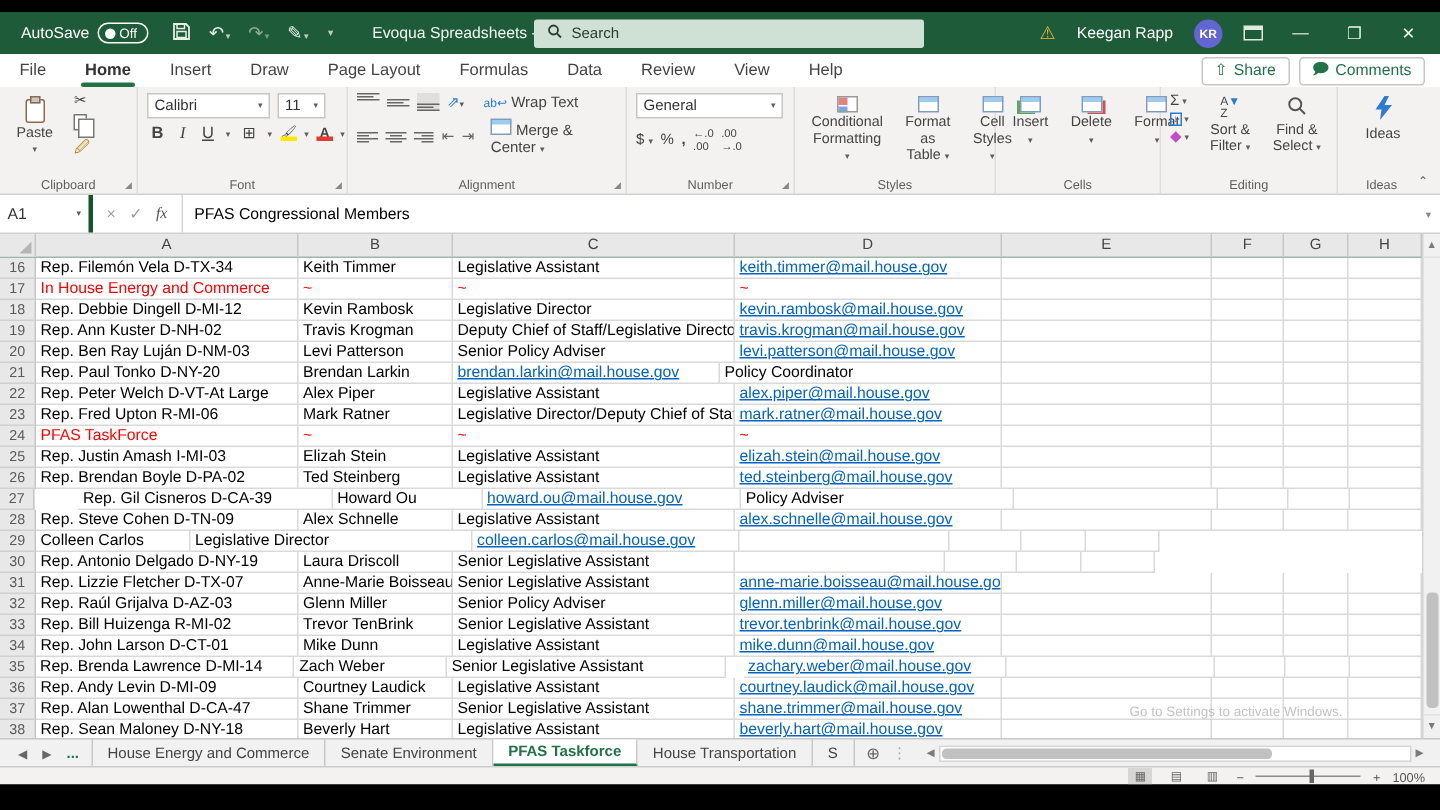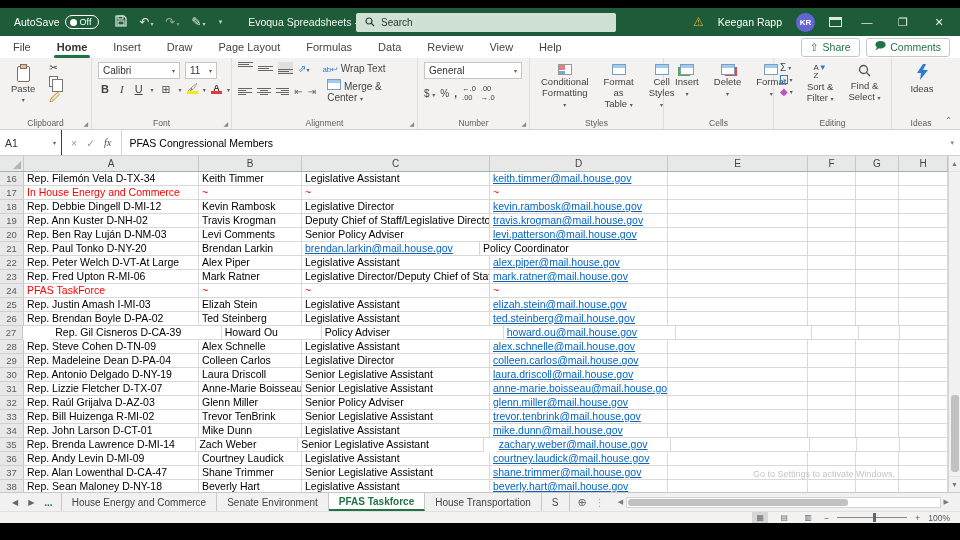--- a/index.html
+++ b/index.html
@@ -54,21 +54,21 @@
   .stk { display:flex; flex-direction:column; align-items:center; line-height:1; }
   .minitable { display:inline-block; width:14px; height:11px; border:1px solid #7e9cbf; background:linear-gradient(#9ecbf0,#9ecbf0) 0 0/14px 3px no-repeat,#fff; }
   .alg { width:15px; height:12px; display:flex; flex-direction:column; justify-content:center; gap:1px; }
   .alg i { display:block; height:1px; background:#666; }
   .editstack { display:flex; flex-direction:column; gap:2px; margin-right:4px; }
   .editstack .r { display:flex; align-items:center; gap:2px; font-size:10px; }
   .bolt { color:#2b7cd3; }
 
   
   #formulabar { position:absolute; left:0; top:130px; width:960px; height:26px; background:#fff; border-bottom:1px solid #d2d0ce; display:flex; align-items:stretch; font-size:10.5px; color:#333; }
-  .namebox { width:62px; display:flex; align-items:center; justify-content:space-between; padding:0 5px; border-right:1px solid #14532d; }
+  .namebox { width:62px; display:flex; align-items:center; justify-content:space-between; padding:0 5px; border-right:3px solid #14532d; }
   .fbtns { display:flex; align-items:center; gap:9px; padding:0 9px; border-right:1px solid #d4d4d4; color:#9a9a9a; }
   .fx { font-family:"Liberation Serif",serif; font-style:italic; color:#555; }
   .fbtext { display:flex; align-items:center; padding-left:8px; color:#000; }
   .fb-exp { margin-left:auto; display:flex; align-items:center; padding-right:6px; color:#888; font-size:7px; }
 
   
   #sheet { position:absolute; left:0; top:156px; width:948px; height:336px; background:#fff; overflow:hidden; }
   #colheaders { display:flex; height:16px; background:#e8e8e8; border-bottom:1px solid #9db8a8; font-size:10px; color:#444; }
   #colheaders .corner { width:24px; border-right:1px solid #c6c6c6; position:relative; background:#e8e8e8; }
   #colheaders .corner::after { content:""; position:absolute; right:2px; bottom:2px; border-left:8px solid transparent; border-bottom:8px solid #b5b5b5; }
@@ -445,21 +445,21 @@
           <div class="gcell" style="width: 188px;">Deputy Chief of Staff/Legislative Director</div>
           <div class="gcell link" style="width: 178px;">travis.krogman@mail.house.gov</div>
           <div class="gcell" style="width: 140px;"></div>
           <div class="gcell" style="width: 48px;"></div>
           <div class="gcell" style="width: 43px;"></div>
           <div class="gcell" style="width: 49px;"></div>
         </div>
         <div class="grow">
           <div class="rnum">20</div>
           <div class="gcell" style="width: 175px;">Rep. Ben Ray Luján D-NM-03</div>
-          <div class="gcell" style="width: 103px;">Levi Comments</div>
+          <div class="gcell" style="width: 103px;">Levi Patterson</div>
           <div class="gcell" style="width: 188px;">Senior Policy Adviser</div>
           <div class="gcell link" style="width: 178px;">levi.patterson@mail.house.gov</div>
           <div class="gcell" style="width: 140px;"></div>
           <div class="gcell" style="width: 48px;"></div>
           <div class="gcell" style="width: 43px;"></div>
           <div class="gcell" style="width: 49px;"></div>
         </div>
         <div class="grow">
           <div class="rnum">21</div>
           <div class="gcell" style="width: 175px;">Rep. Paul Tonko D-NY-20</div>
@@ -523,55 +523,53 @@
           <div class="gcell link" style="width: 178px;">ted.steinberg@mail.house.gov</div>
           <div class="gcell" style="width: 140px;"></div>
           <div class="gcell" style="width: 48px;"></div>
           <div class="gcell" style="width: 43px;"></div>
           <div class="gcell" style="width: 49px;"></div>
         </div>
         <div class="grow">
           <div class="rnum">27</div>
           <div class="gcell" style="width: 175px; margin-left: 29px;">Rep. Gil Cisneros D-CA-39</div>
           <div class="gcell" style="width: 103px;">Howard Ou</div>
+          <div class="gcell link" style="width: 178px;">howard.ou@mail.house.gov</div>
           <div class="gcell" style="width: 188px;">Policy Adviser</div>
-          <div class="gcell link" style="width: 178px;">howard.ou@mail.house.gov</div>
           <div class="gcell" style="width: 140px;"></div>
           <div class="gcell" style="width: 48px;"></div>
           <div class="gcell" style="width: 43px;"></div>
           <div class="gcell" style="width: 49px;"></div>
         </div>
         <div class="grow">
           <div class="rnum">28</div>
           <div class="gcell" style="width: 175px;">Rep. Steve Cohen D-TN-09</div>
           <div class="gcell" style="width: 103px;">Alex Schnelle</div>
           <div class="gcell" style="width: 188px;">Legislative Assistant</div>
           <div class="gcell link" style="width: 178px;">alex.schnelle@mail.house.gov</div>
           <div class="gcell" style="width: 140px;"></div>
           <div class="gcell" style="width: 48px;"></div>
           <div class="gcell" style="width: 43px;"></div>
           <div class="gcell" style="width: 49px;"></div>
         </div>
         <div class="grow">
           <div class="rnum">29</div>
-          <div class="gcell" style="width: 175px;">Rep. Madeleine Dean D-PA-04</div>
           <div class="gcell" style="width: 103px;">Colleen Carlos</div>
           <div class="gcell" style="width: 188px;">Legislative Director</div>
           <div class="gcell link" style="width: 178px;">colleen.carlos@mail.house.gov</div>
           <div class="gcell" style="width: 140px;"></div>
           <div class="gcell" style="width: 48px;"></div>
           <div class="gcell" style="width: 43px;"></div>
           <div class="gcell" style="width: 49px;"></div>
         </div>
         <div class="grow">
           <div class="rnum">30</div>
           <div class="gcell" style="width: 175px;">Rep. Antonio Delgado D-NY-19</div>
           <div class="gcell" style="width: 103px;">Laura Driscoll</div>
           <div class="gcell" style="width: 188px;">Senior Legislative Assistant</div>
-          <div class="gcell link" style="width: 178px;">laura.driscoll@mail.house.gov</div>
           <div class="gcell" style="width: 140px;"></div>
           <div class="gcell" style="width: 48px;"></div>
           <div class="gcell" style="width: 43px;"></div>
           <div class="gcell" style="width: 49px;"></div>
         </div>
         <div class="grow">
           <div class="rnum">31</div>
           <div class="gcell" style="width: 175px;">Rep. Lizzie Fletcher D-TX-07</div>
           <div class="gcell" style="width: 103px;">Anne-Marie Boisseau</div>
           <div class="gcell" style="width: 188px;">Senior Legislative Assistant</div>

